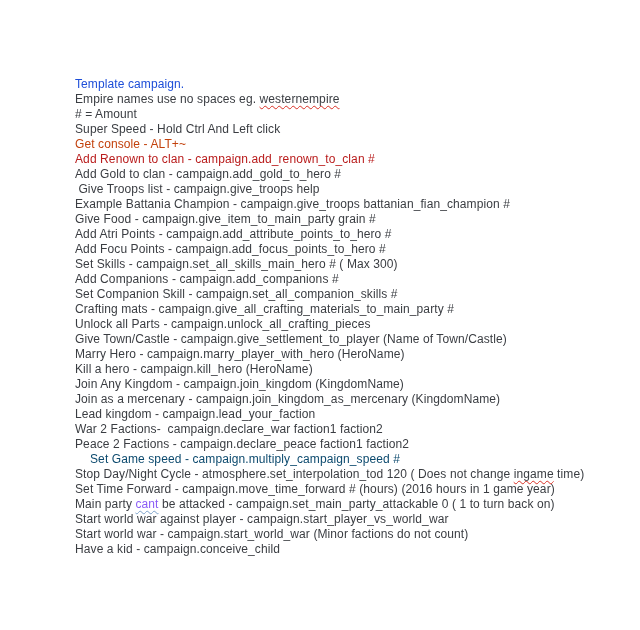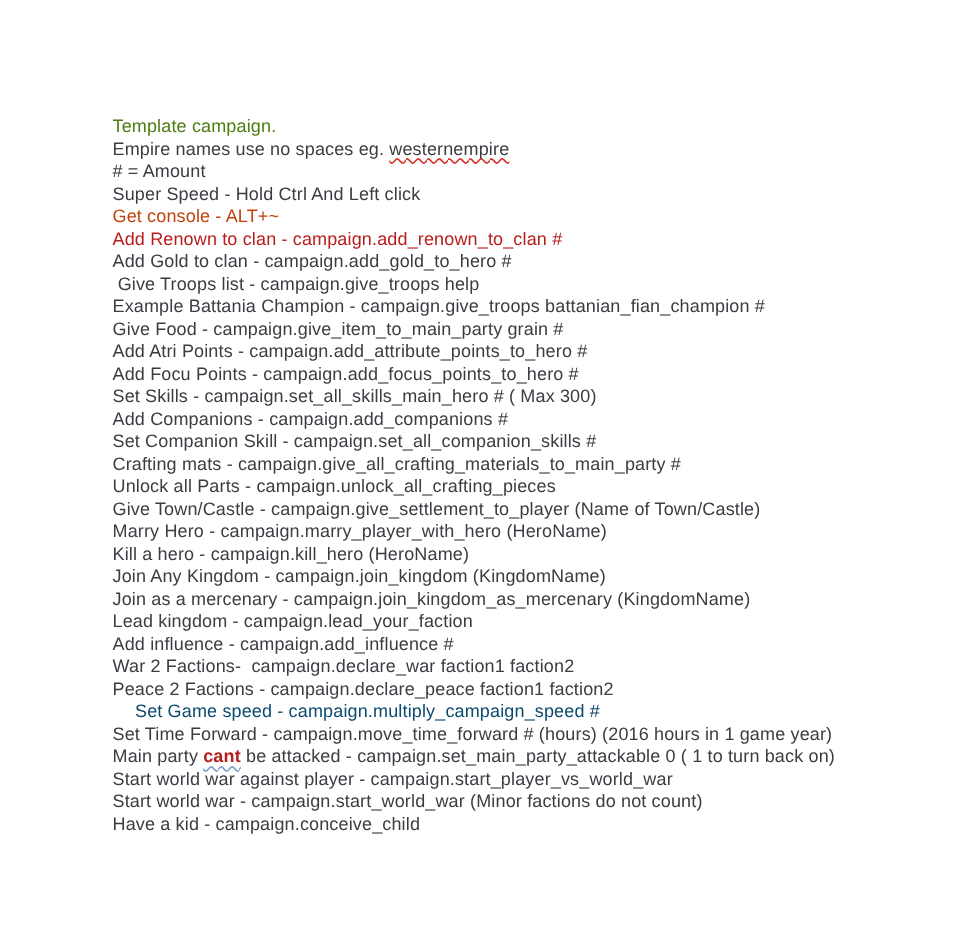--- a/index.html
+++ b/index.html
@@ -37,21 +37,21 @@
     text-decoration: underline wavy var(--grammar-blue, #7aa0c9);
     text-decoration-thickness: 1px;
     text-underline-offset: 2px;
     text-decoration-skip-ink: none;
   }
 </style>
 </head>
 <body style="background: rgb(255, 255, 255);">
 
 <div class="doc-page">
-    <div class="doc-line"><span style="color: #4d7c0f;">Template campaign.</span></div>
+    <div class="doc-line"><span style="color: #1d4ed8;">Template campaign.</span></div>
     <div class="doc-line"><span style="color: rgb(58, 61, 66);">Empire names use no spaces eg. </span><span class="mark-red" style="color: rgb(58, 61, 66);">westernempire</span></div>
     <div class="doc-line"><span style="color: rgb(58, 61, 66);"># = Amount</span></div>
     <div class="doc-line"><span style="color: rgb(58, 61, 66);">Super Speed - Hold Ctrl And Left click</span></div>
     <div class="doc-line"><span style="color: #c2410c;">Get console - ALT+~</span></div>
     <div class="doc-line"><span style="color: #b91c1c;">Add Renown to clan - campaign.add_renown_to_clan #</span></div>
     <div class="doc-line"><span style="color: rgb(58, 61, 66);">Add Gold to clan - campaign.add_gold_to_hero #</span></div>
     <div class="doc-line"><span style="color: rgb(58, 61, 66);"> Give Troops list - campaign.give_troops help</span></div>
     <div class="doc-line"><span style="color: rgb(58, 61, 66);">Example Battania Champion - campaign.give_troops battanian_fian_champion #</span></div>
     <div class="doc-line"><span style="color: rgb(58, 61, 66);">Give Food - campaign.give_item_to_main_party grain #</span></div>
     <div class="doc-line"><span style="color: rgb(58, 61, 66);">Add Atri Points - campaign.add_attribute_points_to_hero #</span></div>
@@ -60,22 +60,22 @@
     <div class="doc-line"><span style="color: rgb(58, 61, 66);">Add Companions - campaign.add_companions #</span></div>
     <div class="doc-line"><span style="color: rgb(58, 61, 66);">Set Companion Skill - campaign.set_all_companion_skills #</span></div>
     <div class="doc-line"><span style="color: rgb(58, 61, 66);">Crafting mats - campaign.give_all_crafting_materials_to_main_party #</span></div>
     <div class="doc-line"><span style="color: rgb(58, 61, 66);">Unlock all Parts - campaign.unlock_all_crafting_pieces</span></div>
     <div class="doc-line"><span style="color: rgb(58, 61, 66);">Give Town/Castle - campaign.give_settlement_to_player (Name of Town/Castle)</span></div>
     <div class="doc-line"><span style="color: rgb(58, 61, 66);">Marry Hero - campaign.marry_player_with_hero (HeroName)</span></div>
     <div class="doc-line"><span style="color: rgb(58, 61, 66);">Kill a hero - campaign.kill_hero (HeroName)</span></div>
     <div class="doc-line"><span style="color: rgb(58, 61, 66);">Join Any Kingdom - campaign.join_kingdom (KingdomName)</span></div>
     <div class="doc-line"><span style="color: rgb(58, 61, 66);">Join as a mercenary - campaign.join_kingdom_as_mercenary (KingdomName)</span></div>
     <div class="doc-line"><span style="color: rgb(58, 61, 66);">Lead kingdom - campaign.lead_your_faction</span></div>
-    <div class="doc-line"><span style="color: rgb(58, 61, 66);">Add influence - campaign.add_influence #</span></div>
     <div class="doc-line"><span style="color: rgb(58, 61, 66);">War 2 Factions-  campaign.declare_war faction1 faction2</span></div>
     <div class="doc-line"><span style="color: rgb(58, 61, 66);">Peace 2 Factions - campaign.declare_peace faction1 faction2</span></div>
     <div class="doc-line"><span style="color: #0c4a6e; margin-left: 15px;">Set Game speed - campaign.multiply_campaign_speed #</span></div>
+    <div class="doc-line"><span style="color: rgb(58, 61, 66);">Stop Day/Night Cycle - atmosphere.set_interpolation_tod 120 ( Does not change </span><span class="mark-red" style="color: rgb(58, 61, 66);">ingame</span><span style="color: rgb(58, 61, 66);"> time)</span></div>
     <div class="doc-line"><span style="color: rgb(58, 61, 66); text-align: right;">Set Time Forward - campaign.move_time_forward # (hours) (2016 hours in 1 game year)</span></div>
-    <div class="doc-line"><span style="color: rgb(58, 61, 66);">Main party </span><span class="mark-blue" style="color: #b91c1c; font-weight: bold;">cant</span><span style="color: rgb(58, 61, 66);"> be attacked - campaign.set_main_party_attackable 0 ( 1 to turn back on)</span></div>
+    <div class="doc-line"><span style="color: rgb(58, 61, 66);">Main party </span><span class="mark-blue" style="color: #8b5cf6;">cant</span><span style="color: rgb(58, 61, 66);"> be attacked - campaign.set_main_party_attackable 0 ( 1 to turn back on)</span></div>
     <div class="doc-line"><span style="color: rgb(58, 61, 66);">Start world war against player - campaign.start_player_vs_world_war</span></div>
     <div class="doc-line"><span style="color: rgb(58, 61, 66);">Start world war - campaign.start_world_war (Minor factions do not count)</span></div>
     <div class="doc-line"><span style="color: rgb(58, 61, 66);">Have a kid - campaign.conceive_child</span></div>
   </div>
 
 </body></html>

